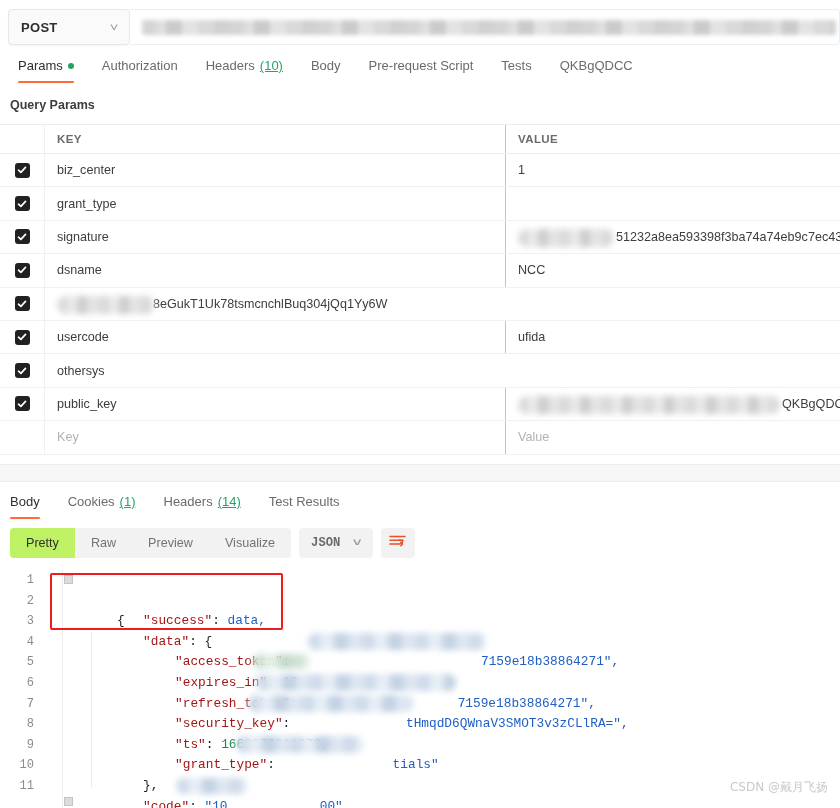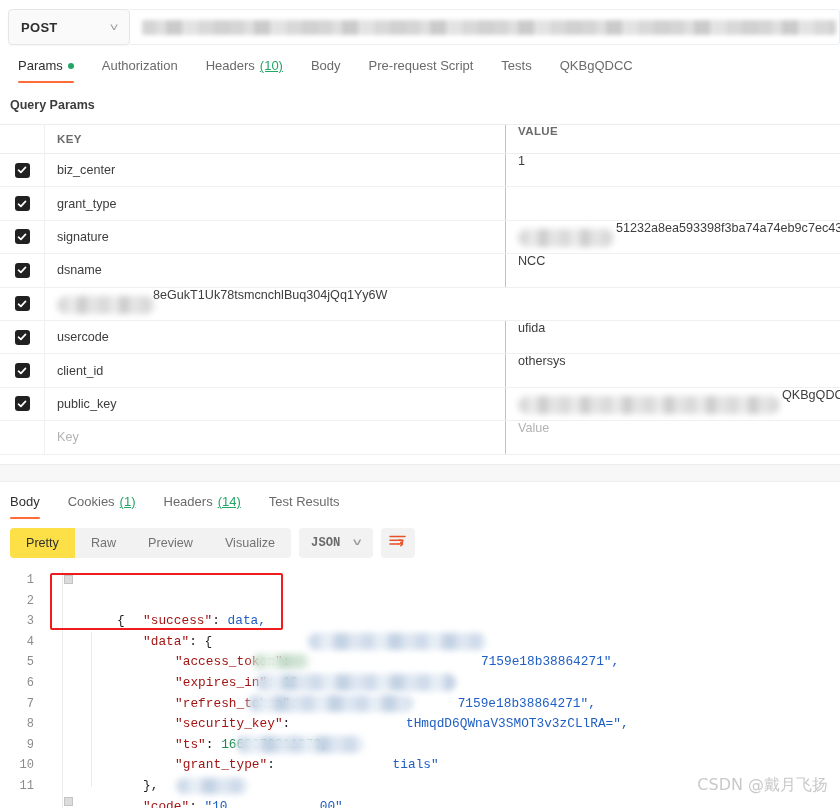--- a/index.html
+++ b/index.html
@@ -83,21 +83,21 @@
   .prow.header { height: 29px; border-bottom: 1px solid #ededed; }
   .cell-check {
     width: 45px; flex: 0 0 45px; border-right: 1px solid #f0f0f0;
     display: flex; align-items: center; justify-content: center;
   }
   .cell-key {
     width: 461px; flex: 0 0 461px; border-right: 1px solid #c4b5fd;
     display: flex; align-items: center; padding-left: 12px; overflow: hidden;
   }
   .cell-val {
-    flex: 1 1 auto; display: flex; 
+    flex: 1 1 auto; display: flex; align-items: center;
     padding-left: 12px; overflow: hidden; position: relative;
   }
   .hdr-text { font-size: 11.5px; font-weight: bold; color: #6b6b6b; letter-spacing: .4px; }
   .kv-text { font-size: 12.6px; color: #3d3d3d; white-space: nowrap; }
   .kv-text.ph { color: #b3b3b3; }
   .cb {
     width: 15px; height: 15px; border-radius: 3px; background: #212121;
     display: flex; align-items: center; justify-content: center;
   }
   .cb svg { display: block; }
@@ -129,21 +129,21 @@
     display: flex; align-items: center; gap: 8px;
   }
   .seg {
     display: flex; background: #f2f2f2; border-radius: 4px; height: 30px;
     overflow: hidden;
   }
   .seg-item {
     display: flex; align-items: center; padding: 0 16px;
     font-size: 12.6px; color: #737373; cursor: pointer;
   }
-  .seg-item.active { background: #fde047; color: #2f2f2f; }
+  .seg-item.active { background: #bef264; color: #2f2f2f; }
   .json-sel {
     display: flex; align-items: center; gap: 14px; padding: 0 12px;
     height: 30px; background: #f2f2f2; border-radius: 4px;
     font-size: 12.2px; font-weight: bold; color: #6b6b6b; cursor: pointer; font-family: Liberation Mono, monospace;
   }
   .wrap-btn {
     width: 34px; height: 30px; background: #f2f2f2; border-radius: 4px;
     display: flex; align-items: center; justify-content: center; cursor: pointer;
   }
 
@@ -193,21 +193,21 @@
       #cfdbea 0, #cfdbea 12px, #e6edf5 12px, #e6edf5 26px,
       #c3d2e4 26px, #c3d2e4 40px, #dde6f1 40px, #dde6f1 54px);
   }
   .iblur.green {
     background: repeating-linear-gradient(90deg,
       #cfe3d4 0, #cfe3d4 12px, #e3f0e6 12px, #e3f0e6 26px,
       #c6dccb 26px, #c6dccb 40px);
   }
   .watermark {
     position: absolute; right: 12px; bottom: 12px;
-    font-size: 16px; color: #c9c9c9; white-space: nowrap;
+    font-size: 12px; color: #c9c9c9; white-space: nowrap;
     font-family: "DejaVu Sans", sans-serif;
   }
 </style>
 </head>
 <body>
 
 <div class="urlbar">
   <div class="method-box">
     <span class="method-label">POST</span>
     <span class="chev">˅</span>
@@ -349,23 +349,20 @@
     </div>
   </div>
 
   <div class="prow">
     <div class="cell-check">
       <span class="cb">
         <svg width="10" height="10" viewBox="0 0 10 10">
             <path d="M1.5 5.2 L3.9 7.4 L8.5 2.4" stroke="#fff" stroke-width="1.7" fill="none" stroke-linecap="round" stroke-linejoin="round"></path>
           </svg>
       </span>
-    </div>
-    <div class="cell-key">
-      <span class="kv-text">client_id</span>
     </div>
     <div class="cell-val">
       <span class="kv-text">othersys</span>
     </div>
   </div>
 
   <div class="prow">
     <div class="cell-check">
       <span class="cb">
         <svg width="10" height="10" viewBox="0 0 10 10">

